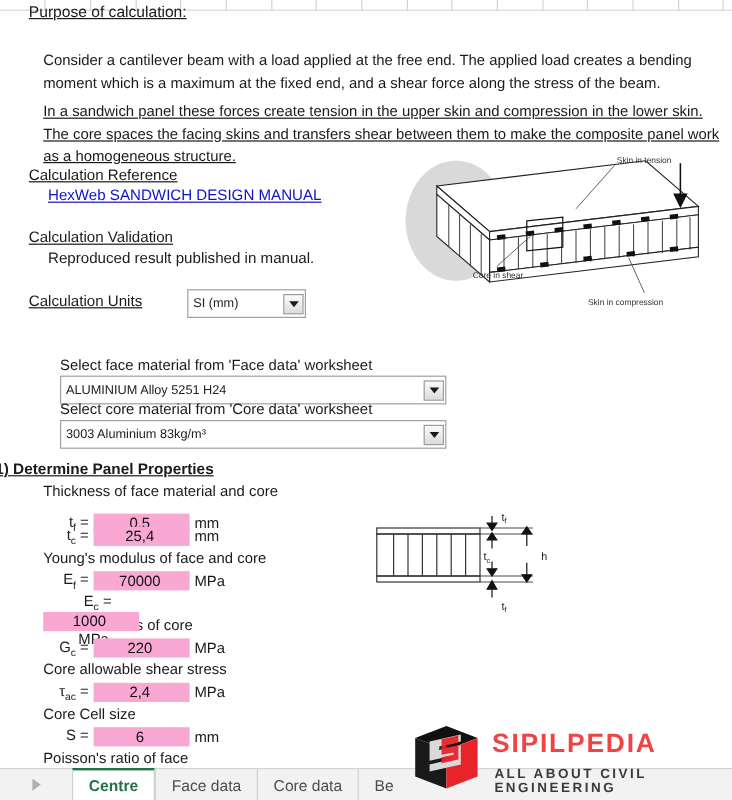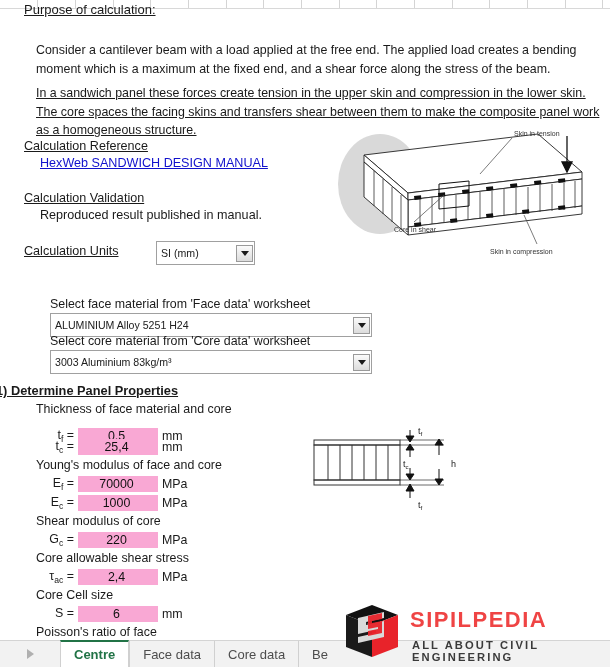--- a/index.html
+++ b/index.html
@@ -125,21 +125,21 @@
     padding-right: 3px;
     font-size: 12.4px;
     line-height: 16px;
     color: #111;
     cursor: text;
   }
   .row .unit { padding-left: 4px; white-space: nowrap; }
   #row-tf  { top: 427px; }
   #row-tc  { top: 438px; }
   #row-Ef  { top: 475px; }
-  #row-Ec  { top: 494px; }
+  #row-Ec  { top: 494px; flex-direction: column; }
   #row-Gc  { top: 531px; }
   #row-tau { top: 568px; }
   #row-S   { top: 605px; }
   #row-pois{ top: 642px; }
 
   
   #beam-illustration { position: absolute; left: 332px; top: 122px; width: 278px; height: 145px; }
   #beam-illustration text { font-family: "Liberation Sans", sans-serif; font-size: 7px; fill: #333; }
 
   

